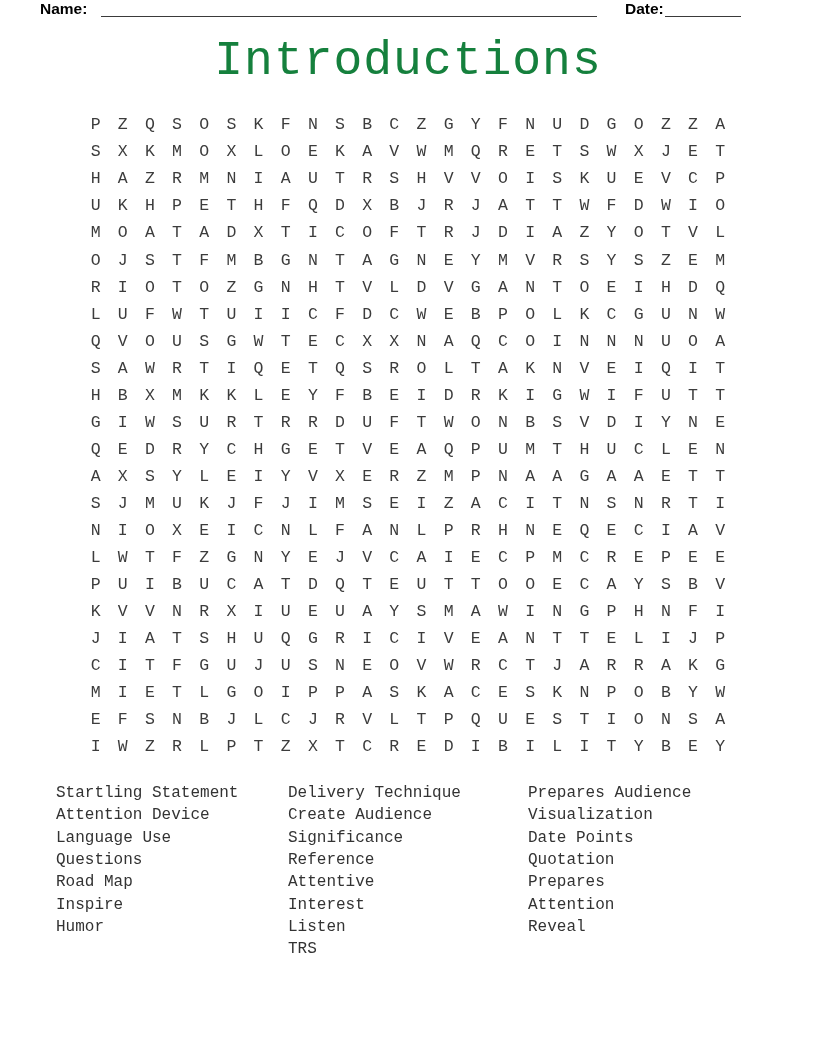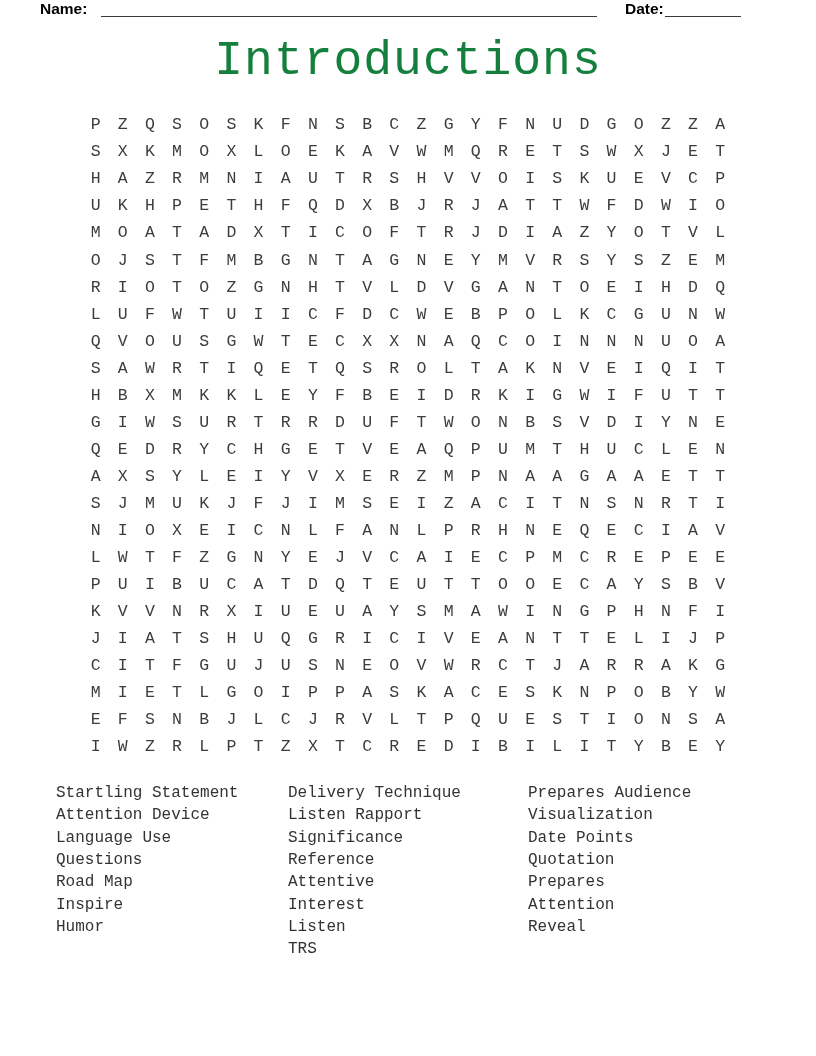--- a/index.html
+++ b/index.html
@@ -680,21 +680,21 @@
         <div class="word">Startling Statement</div>
         <div class="word">Attention Device</div>
         <div class="word">Language Use</div>
         <div class="word">Questions</div>
         <div class="word">Road Map</div>
         <div class="word">Inspire</div>
         <div class="word">Humor</div>
       </div>
       <div class="word-col c1">
         <div class="word">Delivery Technique</div>
-        <div class="word">Listen Rapport</div>
+        <div class="word">Create Audience</div>
         <div class="word">Significance</div>
         <div class="word">Reference</div>
         <div class="word">Attentive</div>
         <div class="word">Interest</div>
         <div class="word">Listen</div>
         <div class="word">TRS</div>
       </div>
       <div class="word-col c2">
         <div class="word">Prepares Audience</div>
         <div class="word">Visualization</div>

